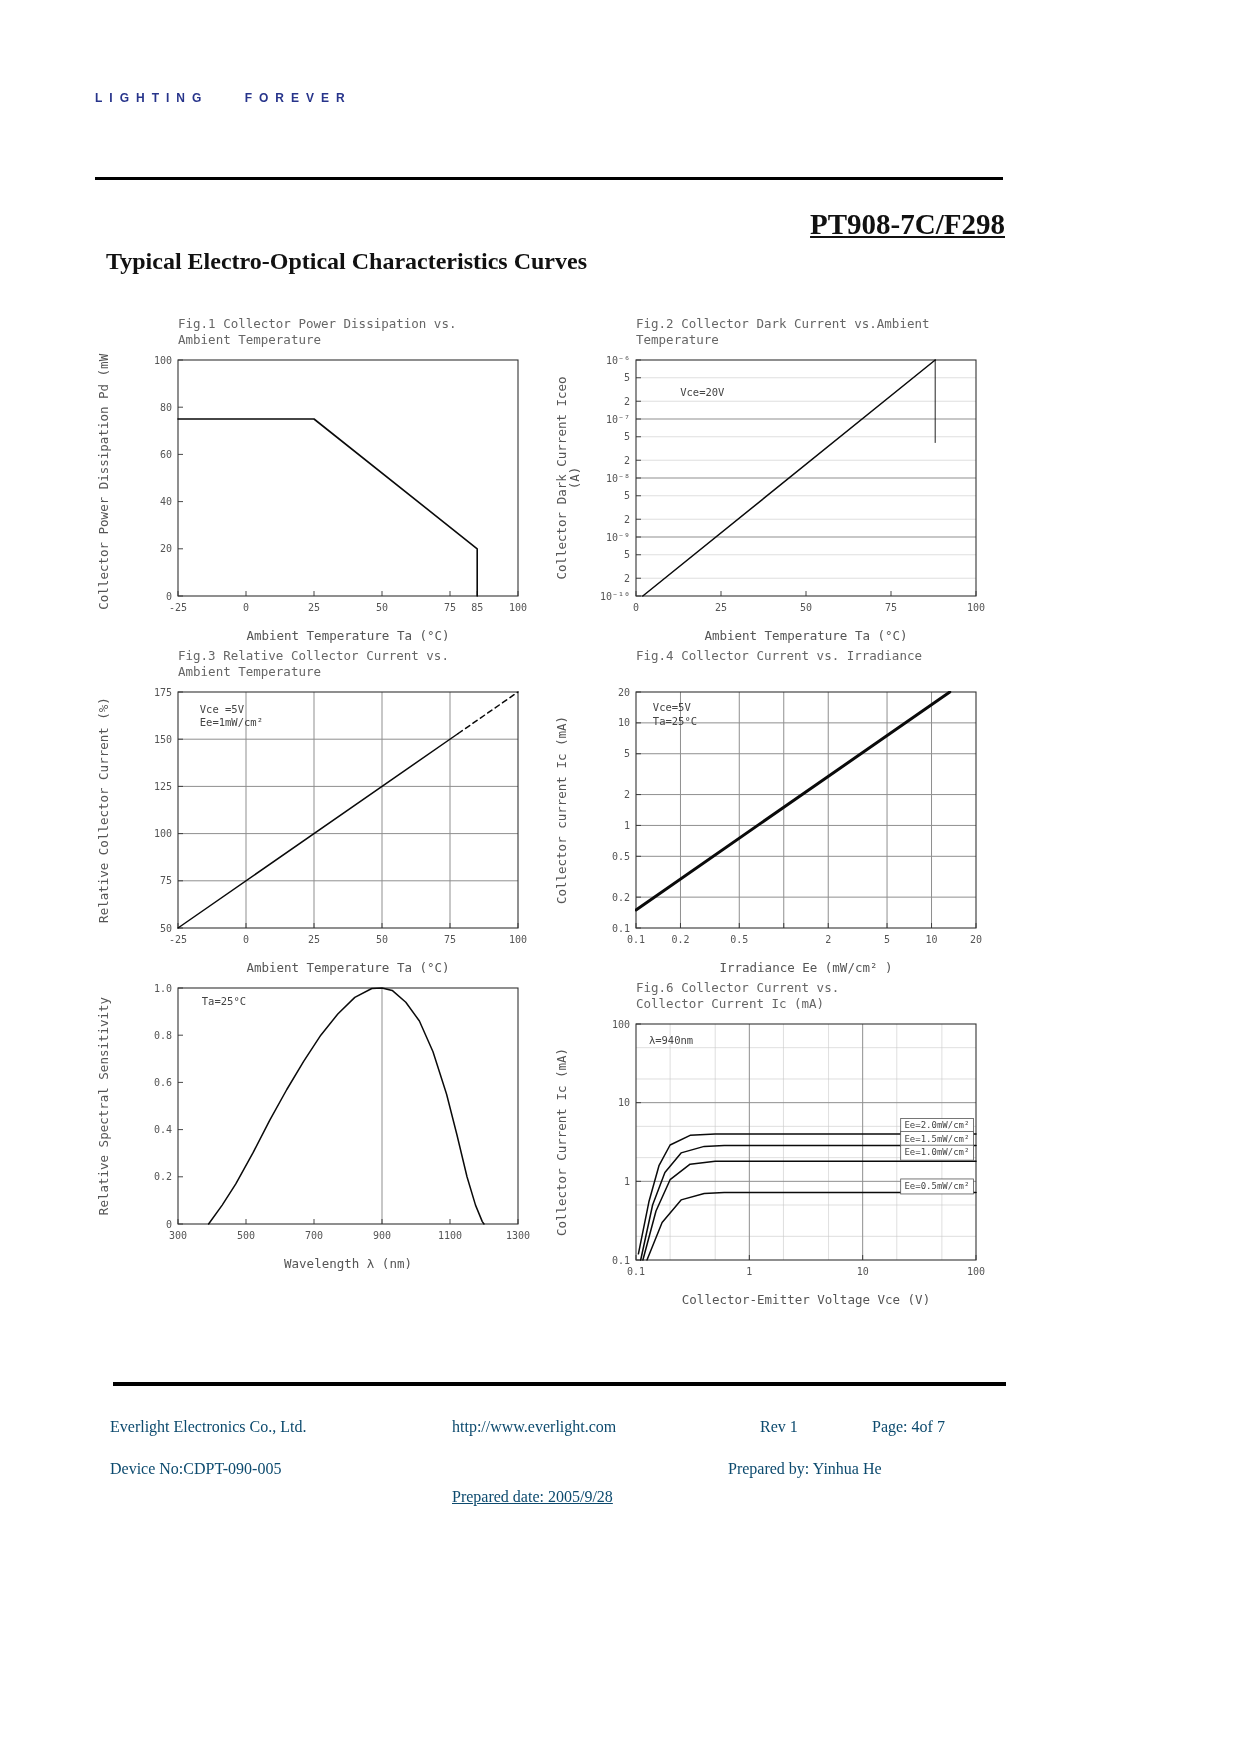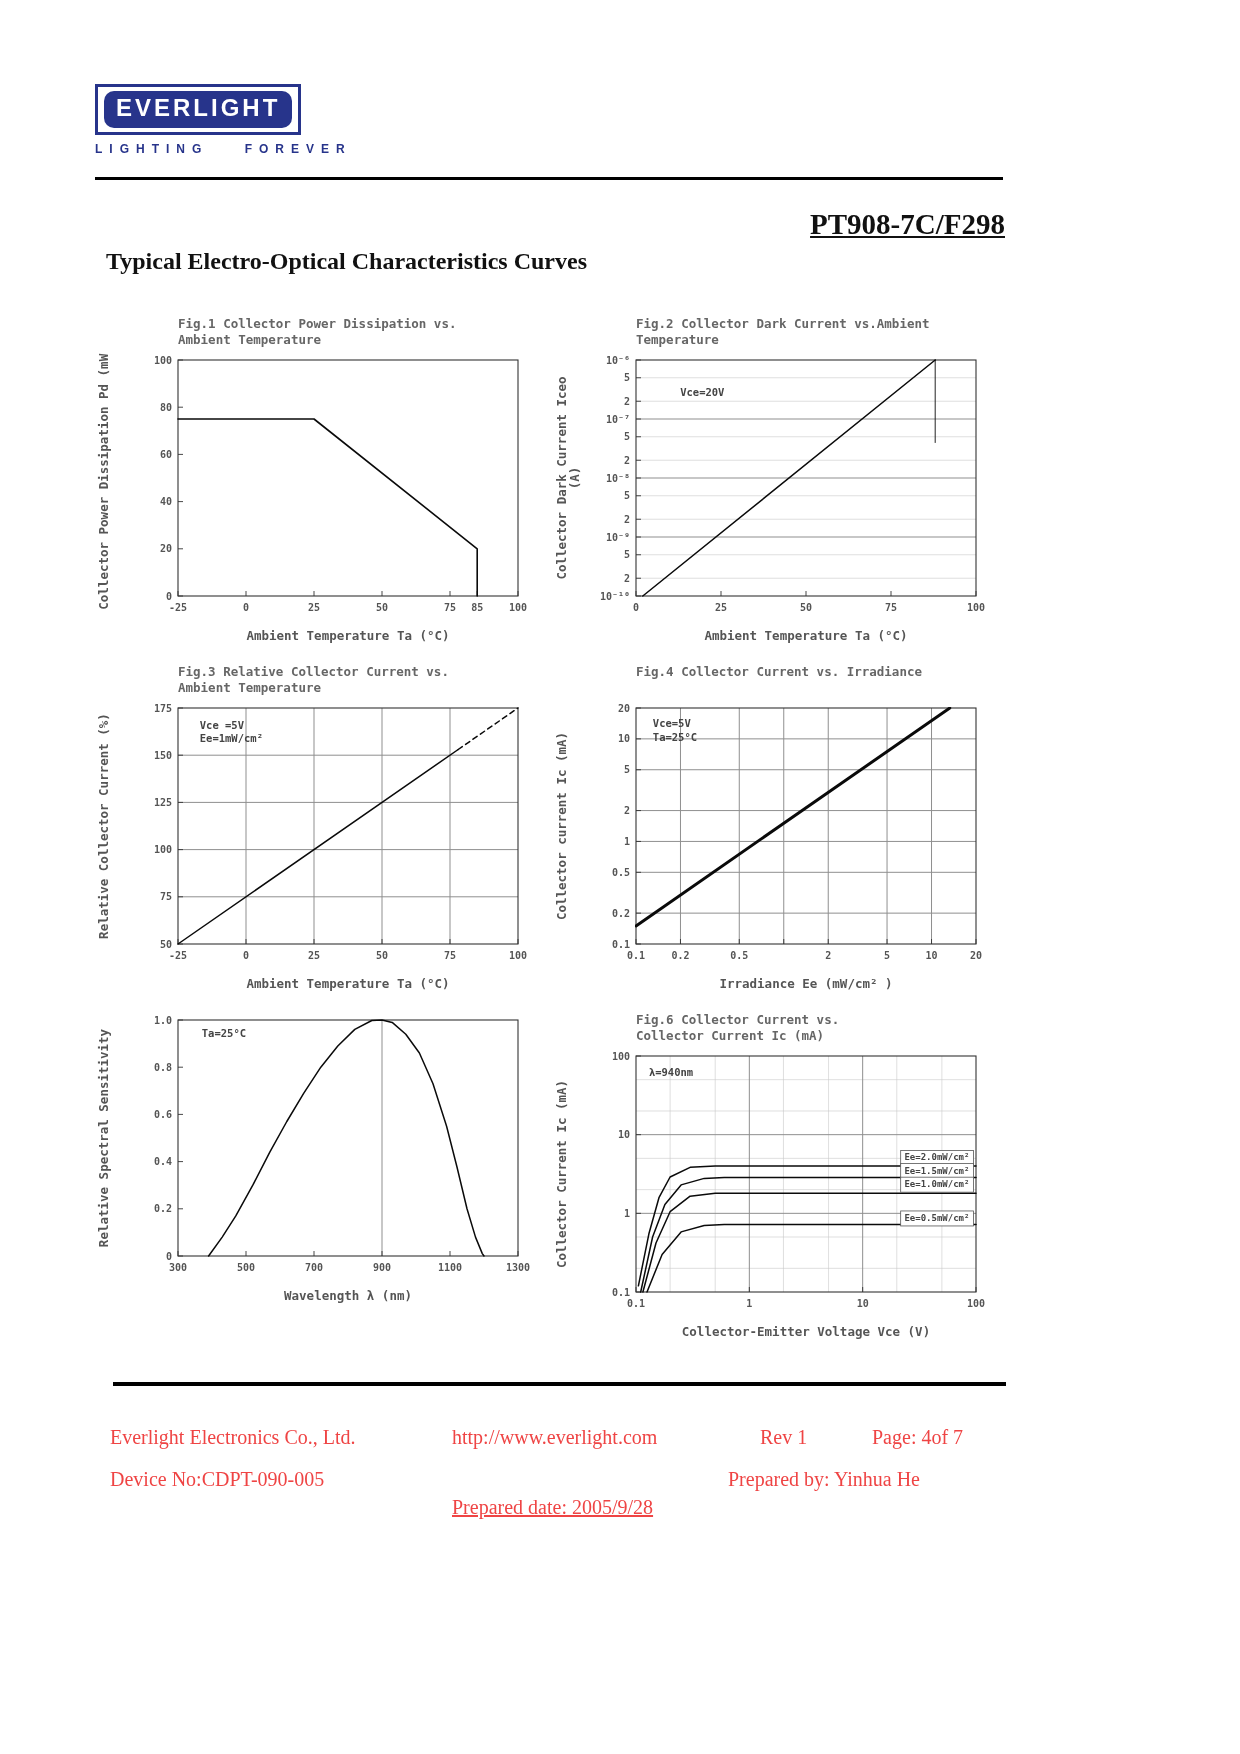--- a/index.html
+++ b/index.html
@@ -15,46 +15,41 @@
   .logo-tagline{margin-top:7px;color:#27348b;font-family:"Liberation Sans",sans-serif;
                 font-weight:bold;font-size:12px;letter-spacing:7px;word-spacing:26px;}
   .top-rule{position:absolute;left:95px;top:177px;width:908px;height:3px;background:#000;}
 
   .part-number{position:absolute;top:208px;left:0;width:1005px;text-align:right;
                font-size:29px;font-weight:bold;text-decoration:underline;}
   .section-title{position:absolute;left:106px;top:248px;font-size:24px;font-weight:bold;}
 
   
   .charts{position:absolute;left:92px;top:316px;width:916px;
-          display:grid;grid-template-columns:458px 458px;row-gap:16px;font-weight:bold;}
+          display:grid;grid-template-columns:458px 458px;row-gap:0;}
   .figure{width:458px;}
   .fig-title{margin-left:86px;min-height:34px;margin-bottom:2px;
              font-family:"DejaVu Sans Mono",monospace;font-size:12.5px;color:#666;
              line-height:1.3;white-space:pre-line;}
   .fig-svg svg{display:block;}
   .fig-svg text{font-family:"DejaVu Sans Mono",monospace;fill:#555;}
   .fig-svg text.tick{font-size:10px;}
   .fig-svg text.axlabel{font-size:12.5px;fill:#555;}
   .fig-svg text.ann{fill:#444;}
 
   
   .bottom-rule{position:absolute;left:113px;top:1382px;width:893px;height:4px;background:#000;}
-  .footer-cell{position:absolute;font-size:20px;color:#ef4444;white-space:nowrap;margin-top:8px;}
+  .footer-cell{position:absolute;font-size:16px;color:#0c4a6e;white-space:nowrap;}
 </style>
 </head>
 <body>
 
 <div class="page">
 
   <div class="logo-wrap">
-    <div class="logo-box">
-      <div class="logo-inner">
-        <span class="logo-text">EVERLIGHT</span>
-      </div>
-    </div>
     <div class="logo-tagline">LIGHTING FOREVER</div>
   </div>
 
   <div class="top-rule"></div>
 
   <div class="part-number">PT908-7C/F298</div>
 
   <div class="section-title">Typical Electro-Optical Characteristics Curves</div>
 
   <div class="charts">

